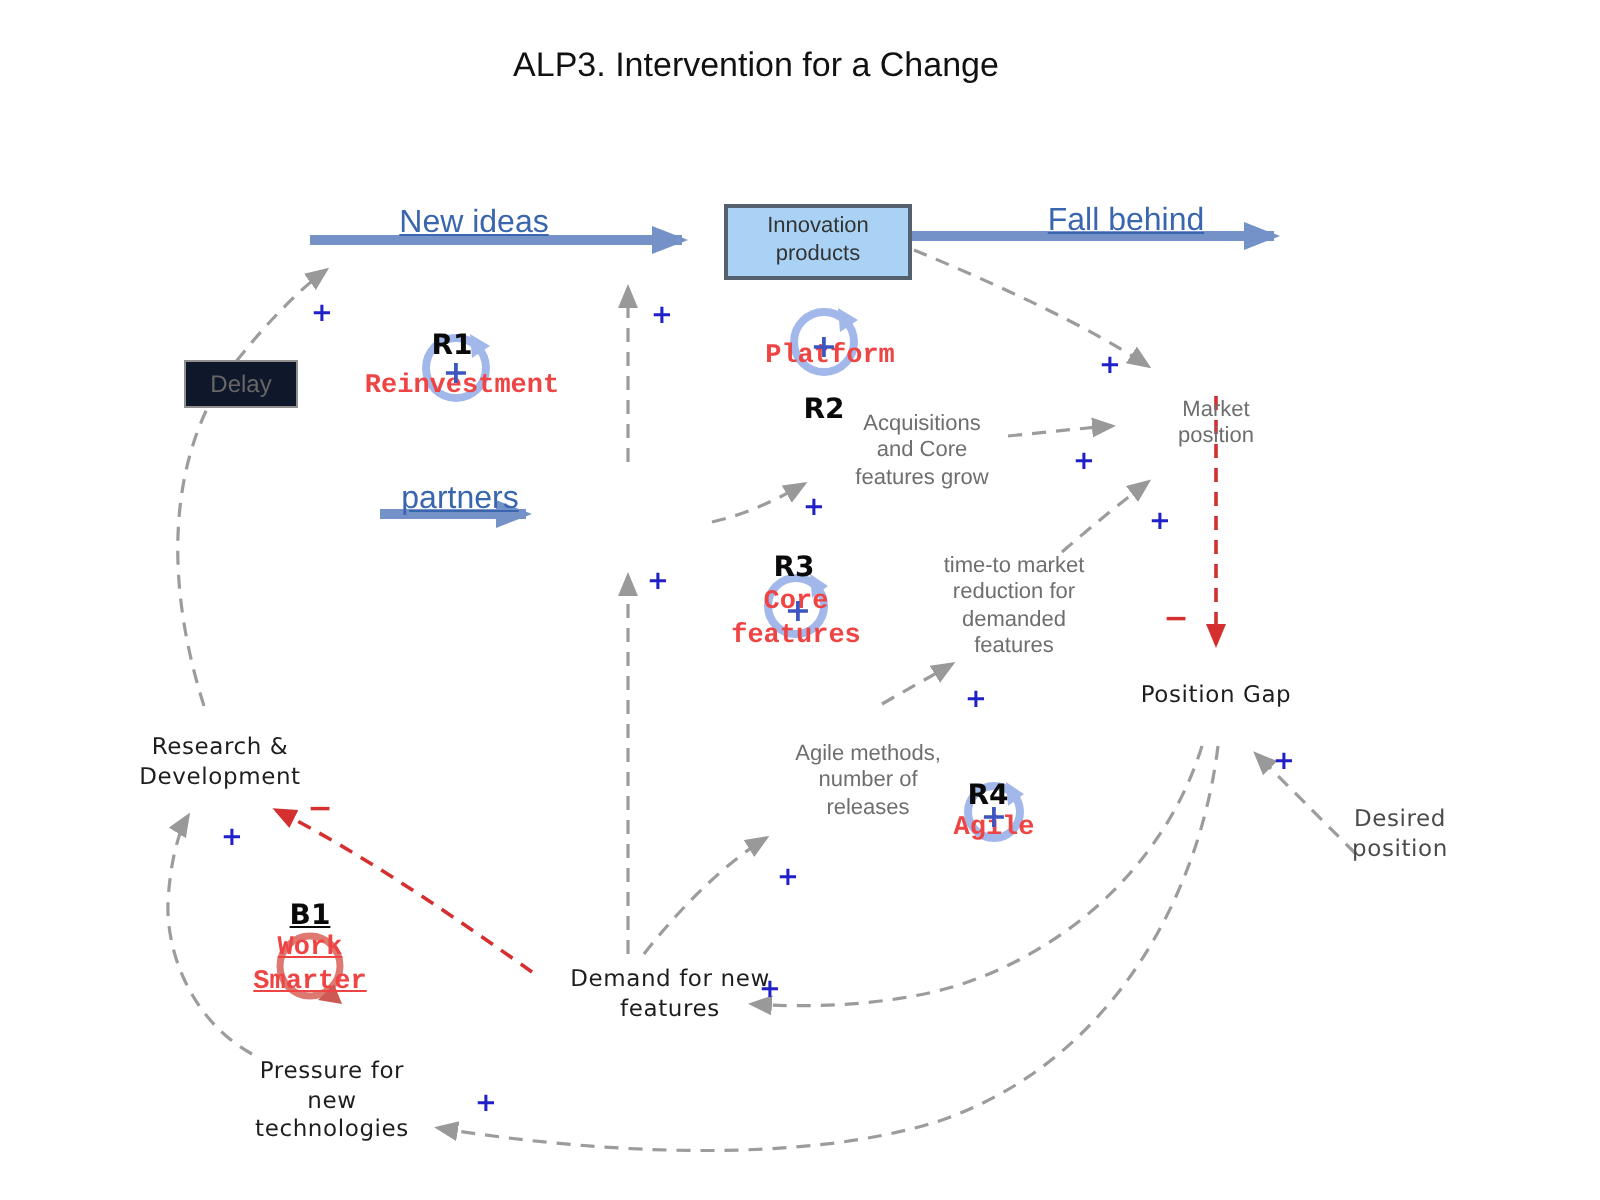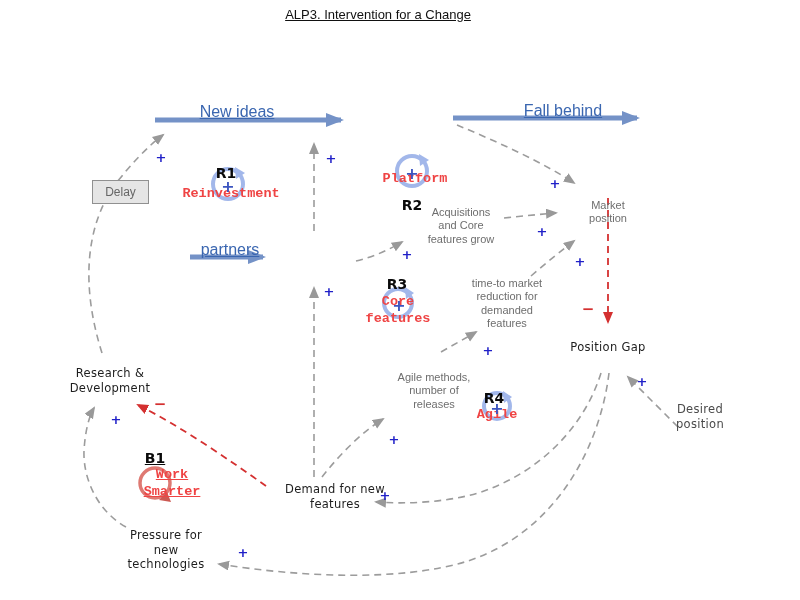--- a/index.html
+++ b/index.html
@@ -1,28 +1,28 @@
 <!DOCTYPE html>
 <html><head>
 <meta charset="utf-8">
 <style>
   html,body{margin:0;padding:0;background:#fff;}
   #stage{position:relative;width:800px;height:600px;background:#fff;overflow:hidden;
          border-right:1px solid #e3e3e3;border-bottom:2px solid #d9d9d9;
          font-family:"Liberation Sans",sans-serif;}
   #diagram-svg{position:absolute;left:0;top:0;}
-  .title{position:absolute;left:378px;top:7px;transform:translateX(-50%);
-         font-size:13px;color:#111;text-decoration:underline;white-space:nowrap;
+  .title{position:absolute;left:378px;top:23px;transform:translateX(-50%);
+         font-size:17px;color:#111;white-space:nowrap;
          font-family:"Liberation Sans",sans-serif;}
   .flowlabel{position:absolute;transform:translateX(-50%);font-size:16px;color:#3a66b0;
          text-decoration:underline;white-space:nowrap;}
   .bluebox{position:absolute;background:#a9d2f4;border:2px solid #55606e;color:#333;
          font-size:11px;line-height:1.25;display:flex;align-items:center;justify-content:center;
          text-align:center;white-space:pre-line;}
-  .delaybox{position:absolute;background:#e5e5e5;border:1px solid #909090;color:#666;
+  .delaybox{position:absolute;background:#0f172a;border:1px solid #909090;color:#666;
          font-size:12px;display:flex;align-items:center;justify-content:center;}
   .node{position:absolute;transform:translateX(-50%);white-space:pre-line;text-align:center;}
   .sans{font-family:"Liberation Sans",sans-serif;color:#6e6e6e;font-size:11px;line-height:1.22;}
   .hand{font-family:"DejaVu Sans",sans-serif;color:#1d1d1d;font-size:11.5px;line-height:1.28;letter-spacing:.3px;}
   .handgray{color:#4a4a4a;}
   .loopid{font-family:"DejaVu Sans",sans-serif;font-weight:bold;color:#0a0a0a;font-size:14px;line-height:1.1;}
   .loopname{font-family:Liberation Mono, monospace;font-weight:bold;color:#ef4444;font-size:13.5px;line-height:1.25;}
   .uline{text-decoration:underline;}
   .sign{position:absolute;transform:translate(-50%,-50%);font-family:"DejaVu Sans",sans-serif;font-weight:bold;}
   .plus{color:#2020c8;font-size:13px;}
@@ -97,20 +97,22 @@
       </g>
     </g>
   </svg>
 
   <div class="title">ALP3. Intervention for a Change</div>
 
   <div class="flowlabel" style="left:237px;top:103px;">New ideas</div>
   <div class="flowlabel" style="left:563px;top:102px;">Fall behind</div>
   <div class="flowlabel" style="left:230px;top:241px;">partners</div>
 
+  <div class="bluebox" style="left:362px;top:102px;width:90px;height:34px;">Innovation
+products</div>
   <div class="delaybox" style="left:92px;top:180px;width:55px;height:22px;">Delay</div>
 
   <div id="node-layer">
       <div class="node sans" style="left: 608px; top: 199px;">Market
 position</div>
       <div class="node sans" style="left: 461px; top: 206px;">Acquisitions
 and Core
 features grow</div>
       <div class="node sans" style="left: 507px; top: 277px;">time-to market
 reduction for
@@ -132,21 +134,21 @@
       <div class="node loopid" style="left: 226px; top: 166px;">R1</div>
       <div class="node loopname" style="left: 231px; top: 186px;">Reinvestment</div>
       <div class="node loopid" style="left: 412px; top: 152px; margin-top: 46px;">R2</div>
       <div class="node loopname" style="left: 415px; top: 171px;">Platform</div>
       <div class="node loopid" style="left: 397px; top: 277px;">R3</div>
       <div class="node loopname" style="left: 398px; top: 294px;">Core
 features</div>
       <div class="node loopid" style="left: 494px; top: 391px;">R4</div>
       <div class="node loopname" style="left: 497px; top: 407px;">Agile</div>
       <div class="node loopid uline" style="left: 155px; top: 451px;">B1</div>
-      <div class="node loopname uline" style="left: 172px; top: 467px;">Work
+      <div class="node loopname uline" style="left: 155px; top: 467px;">Work
 Smarter</div>
     </div>
   <div id="sign-layer">
       <span class="sign plus" style="left: 161px; top: 157px;">+</span>
       <span class="sign plus" style="left: 331px; top: 158px;">+</span>
       <span class="sign plus" style="left: 555px; top: 183px;">+</span>
       <span class="sign plus" style="left: 542px; top: 231px;">+</span>
       <span class="sign plus" style="left: 580px; top: 261px;">+</span>
       <span class="sign plus" style="left: 407px; top: 254px;">+</span>
       <span class="sign plus" style="left: 329px; top: 291px;">+</span>

